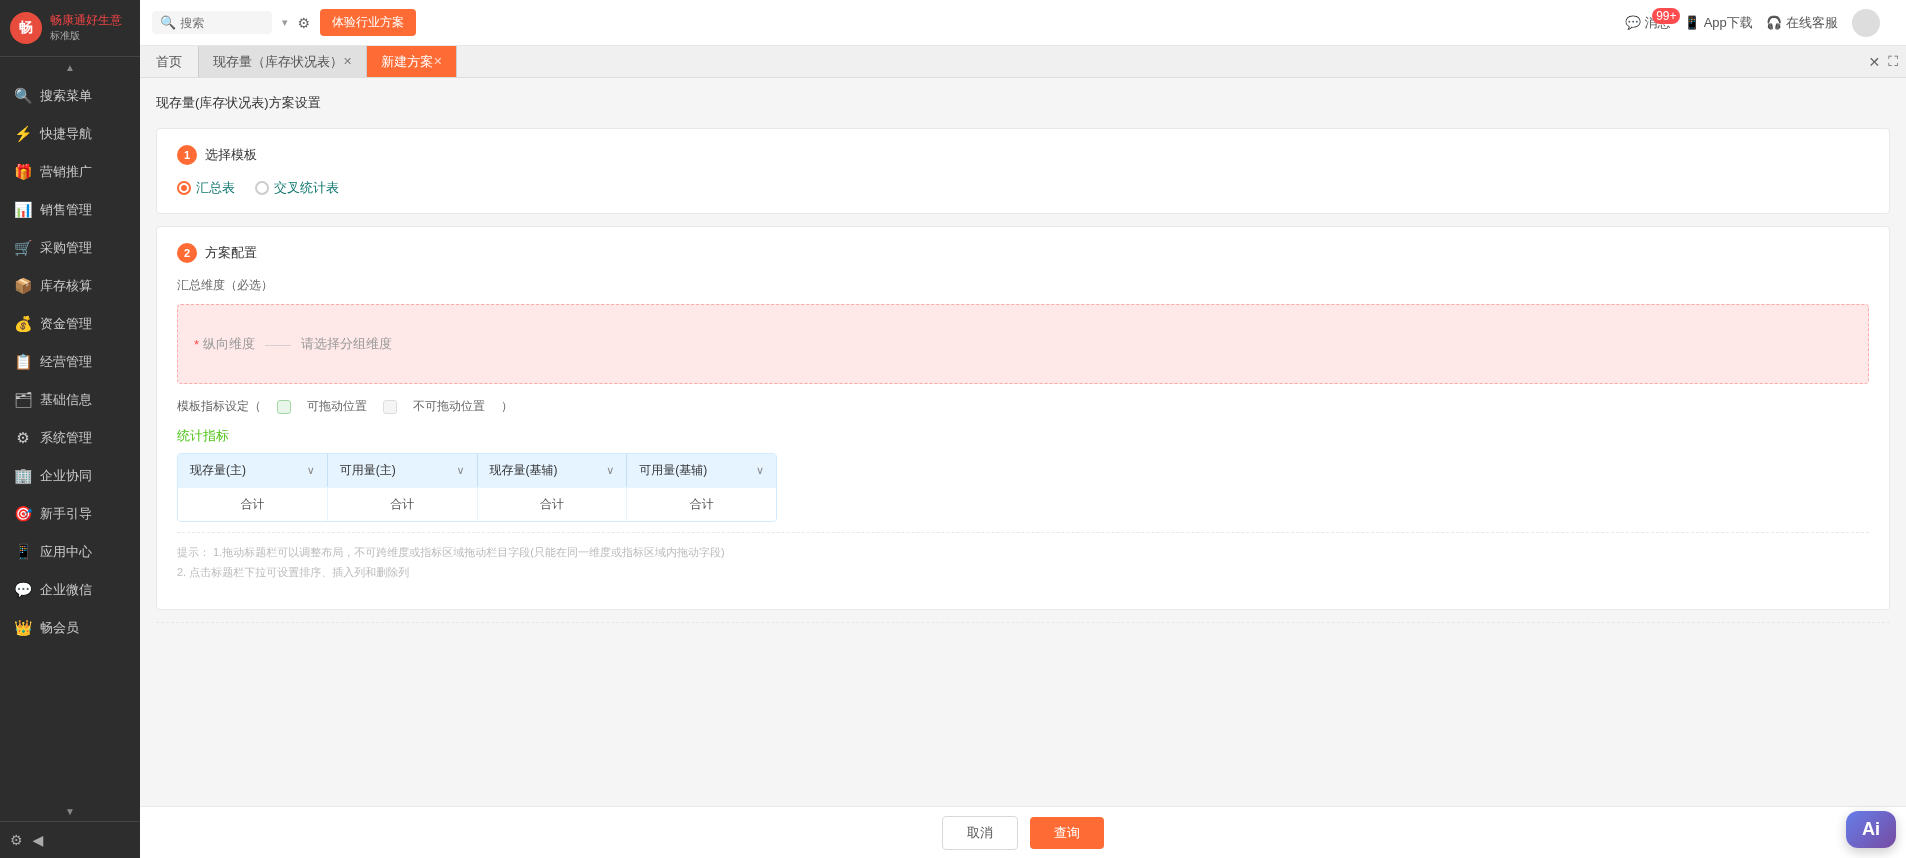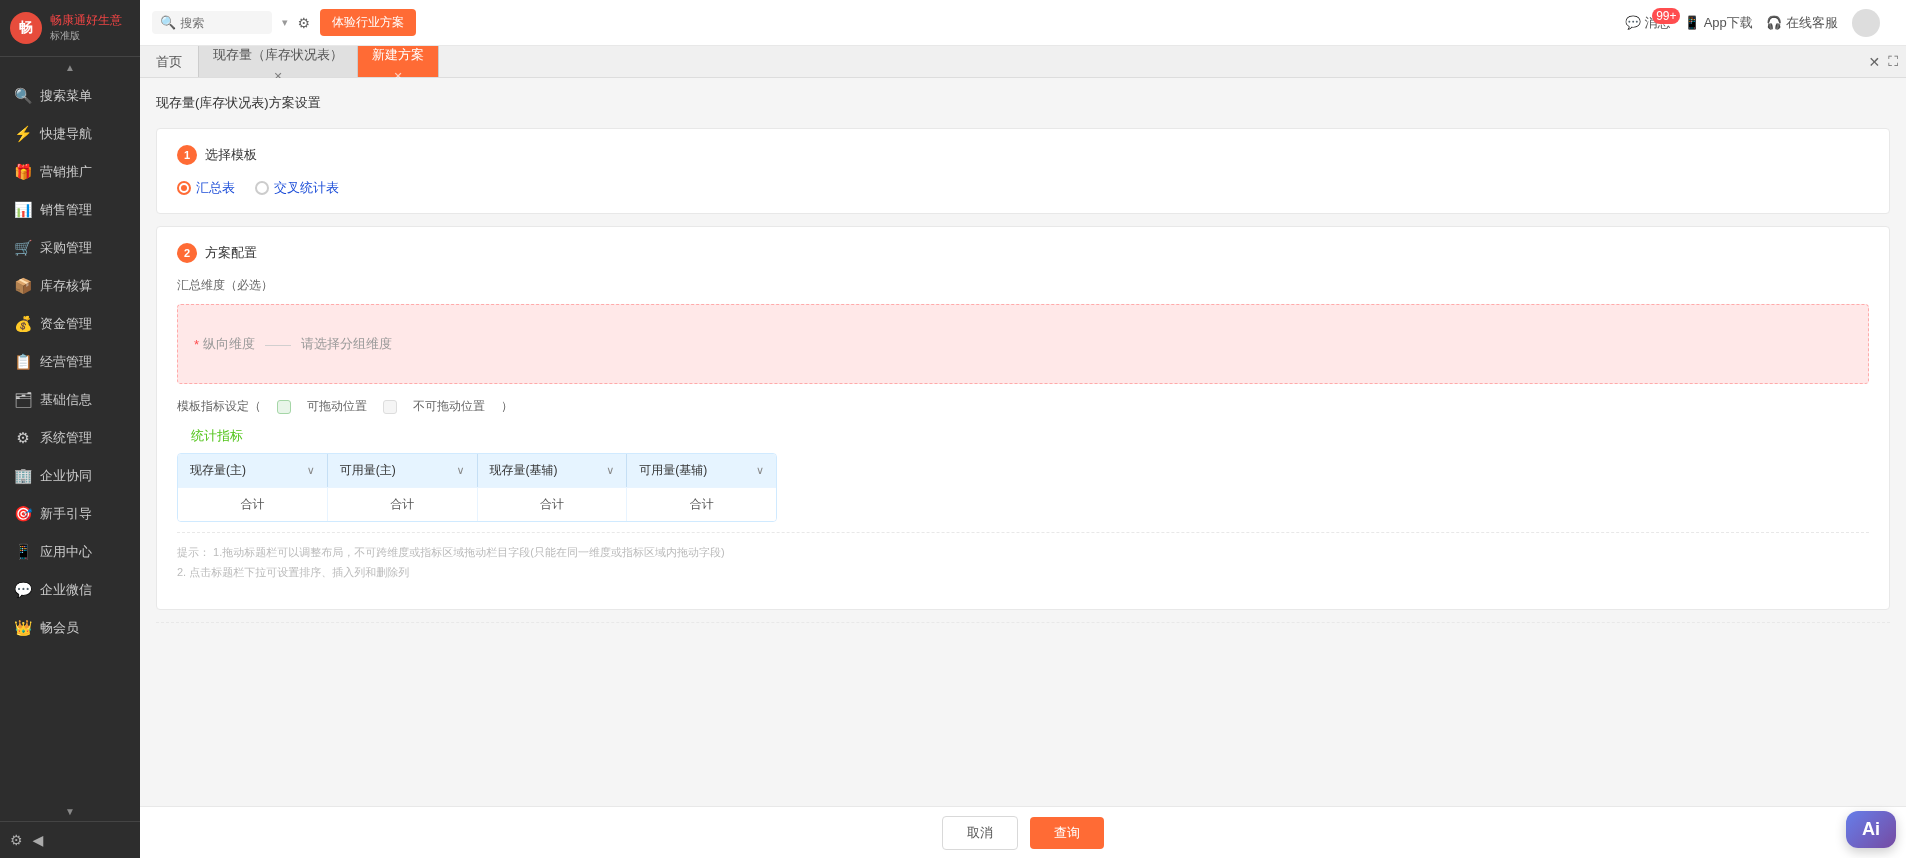--- a/index.html
+++ b/index.html
@@ -143,22 +143,20 @@
     .tab {
       display: flex;
       align-items: center;
       padding: 0 14px;
       height: 100%;
       font-size: 13px;
       cursor: pointer;
       color: #555;
       background: #e0e0e0;
       border-right: 1px solid #ccc;
-      gap: 6px;
-      flex-direction: column;
     }
     .tab.active {
       background: #ff6b35;
       color: white;
     }
     .tab-close { font-size: 11px; cursor: pointer; opacity: 0.7; }
     .tab-home {
       display: flex;
       align-items: center;
       padding: 0 16px;
@@ -212,21 +210,21 @@
       align-items: center;
       justify-content: center;
       font-size: 11px;
       font-weight: bold;
       flex-shrink: 0;
     }
     .step-title { font-size: 13px; color: #333; font-weight: 500; }
 
     
     .radio-group { display: flex; align-items: center; gap: 20px; }
-    .radio-item { display: flex; align-items: center; gap: 5px; cursor: pointer; font-size: 13px; color: #1d4ed8; }
+    .radio-item { display: flex; align-items: center; gap: 5px; cursor: pointer; font-size: 13px; color: #0f766e; }
     .radio-circle {
       width: 14px;
       height: 14px;
       border-radius: 50%;
       border: 2px solid #ccc;
       display: flex;
       align-items: center;
       justify-content: center;
       flex-shrink: 0;
     }
@@ -277,21 +275,21 @@
     .indicator-badge-gray {
       width: 14px;
       height: 14px;
       border-radius: 3px;
       background: #f5f5f5;
       border: 1px solid #ddd;
       display: inline-block;
     }
 
     
-    .stats-section-title { color: #52c41a; font-size: 13px; margin-bottom: 8px; font-weight: 500; margin-left: 14px; }
+    .stats-section-title { color: #52c41a; font-size: 13px; margin-bottom: 8px; font-weight: 500; }
     .stats-table {
       border: 1px solid #d0eaff;
       border-radius: 4px;
       overflow: hidden;
       width: 600px;
     }
     .stats-table-header {
       display: flex;
       background: #e6f4ff;
     }

